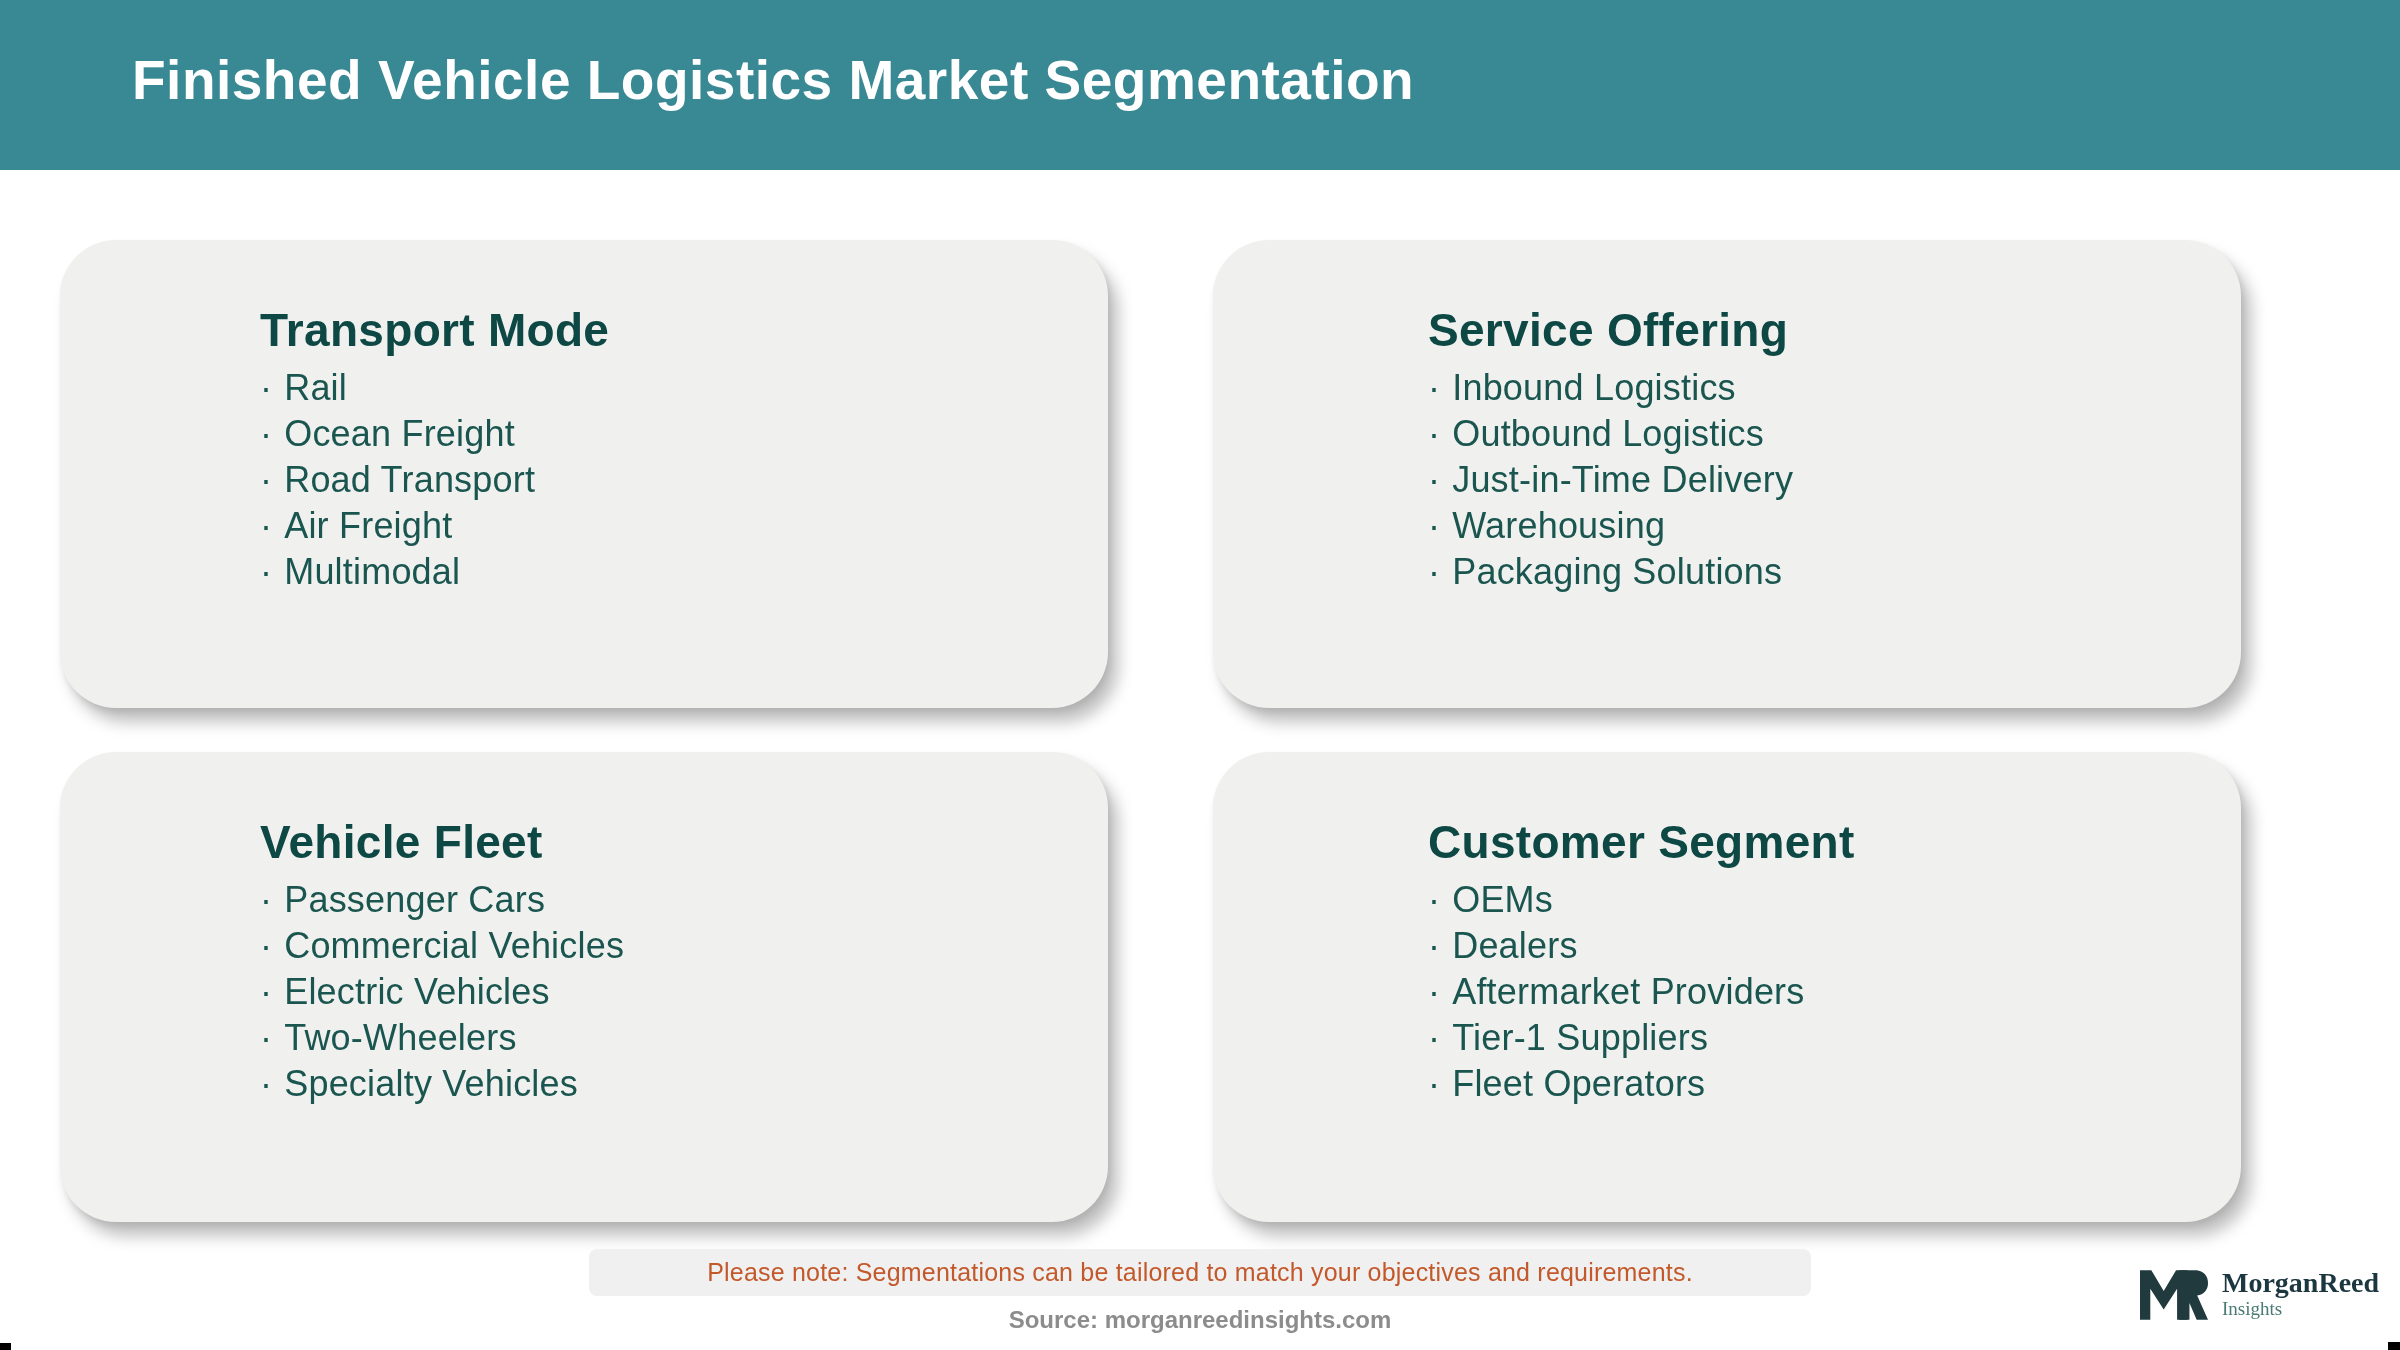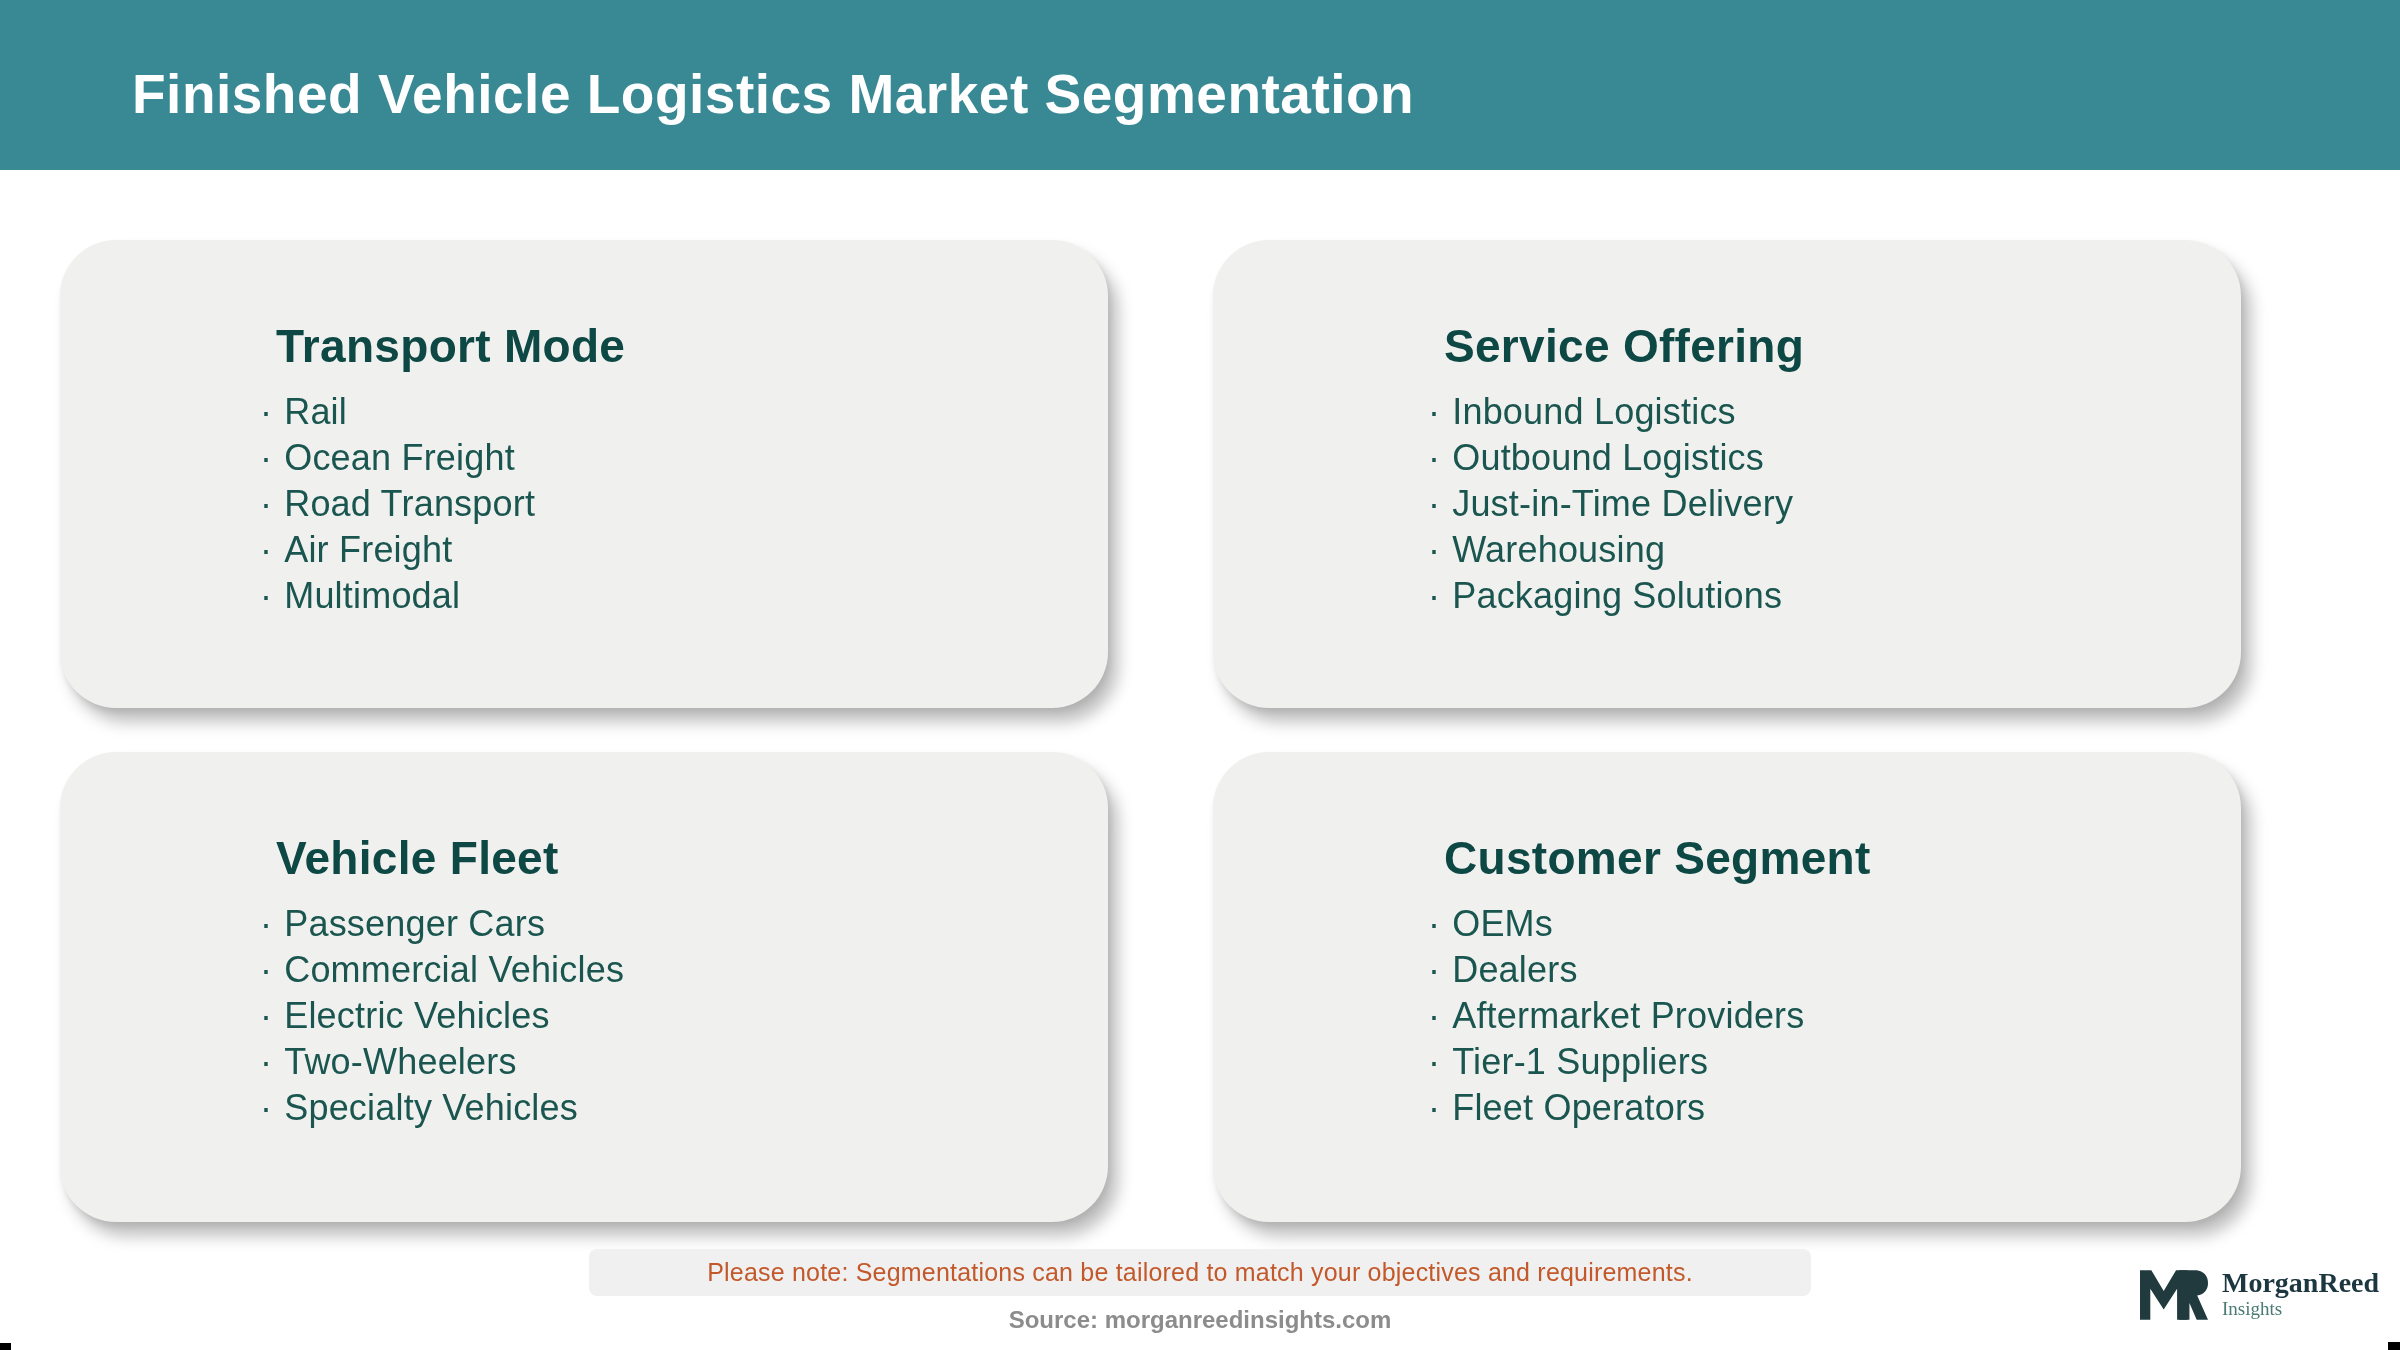--- a/index.html
+++ b/index.html
@@ -16,36 +16,36 @@
   html,body{margin:0;padding:0;background:#ffffff;}
   .canvas{
     position:relative;width:2400px;height:1350px;overflow:hidden;background:#ffffff;
     font-family:"Liberation Sans",sans-serif;
   }
   .header-bar{
     position:absolute;left:0;top:0;width:2400px;height:170px;
     background:var(--header-bg);
   }
   .page-title{
-    position:absolute;left:132px;top:62px;margin:0;
+    position:absolute;left:132px;top:48px;margin:0;
     font-size:55px;font-weight:700;color:#ffffff;letter-spacing:0.5px;
     white-space:nowrap;
   }
   .card{
     position:absolute;background:var(--card-bg);border-radius:56px;
     box-shadow:10px 14px 16px rgba(0,0,0,0.25), 2px 4px 6px rgba(0,0,0,0.08);
   }
   .card-1{left:60px;top:240px;width:1048px;height:468px;}
   .card-2{left:1213px;top:240px;width:1028px;height:468px;}
   .card-3{left:60px;top:752px;width:1048px;height:470px;}
   .card-4{left:1213px;top:752px;width:1028px;height:470px;}
   .card-content{position:absolute;left:200px;top:64px;right:60px;}
   .col2 .card-content{left:215px;}
   .card-title{
-    margin:16px;font-size:46px;font-weight:700;color:var(--heading);
+    margin:0;font-size:46px;font-weight:700;color:var(--heading);
     line-height:53px;letter-spacing:0.3px;white-space:nowrap;
   }
   .item-list{
     list-style:none;margin:8px 0 0 0;padding:0;
     font-size:36px;line-height:46px;color:var(--item-text);
     letter-spacing:0.2px;
   }
   .item-list li{white-space:nowrap;}
   .bullet{display:inline-block;margin-right:12px;}
   .note-bar{

